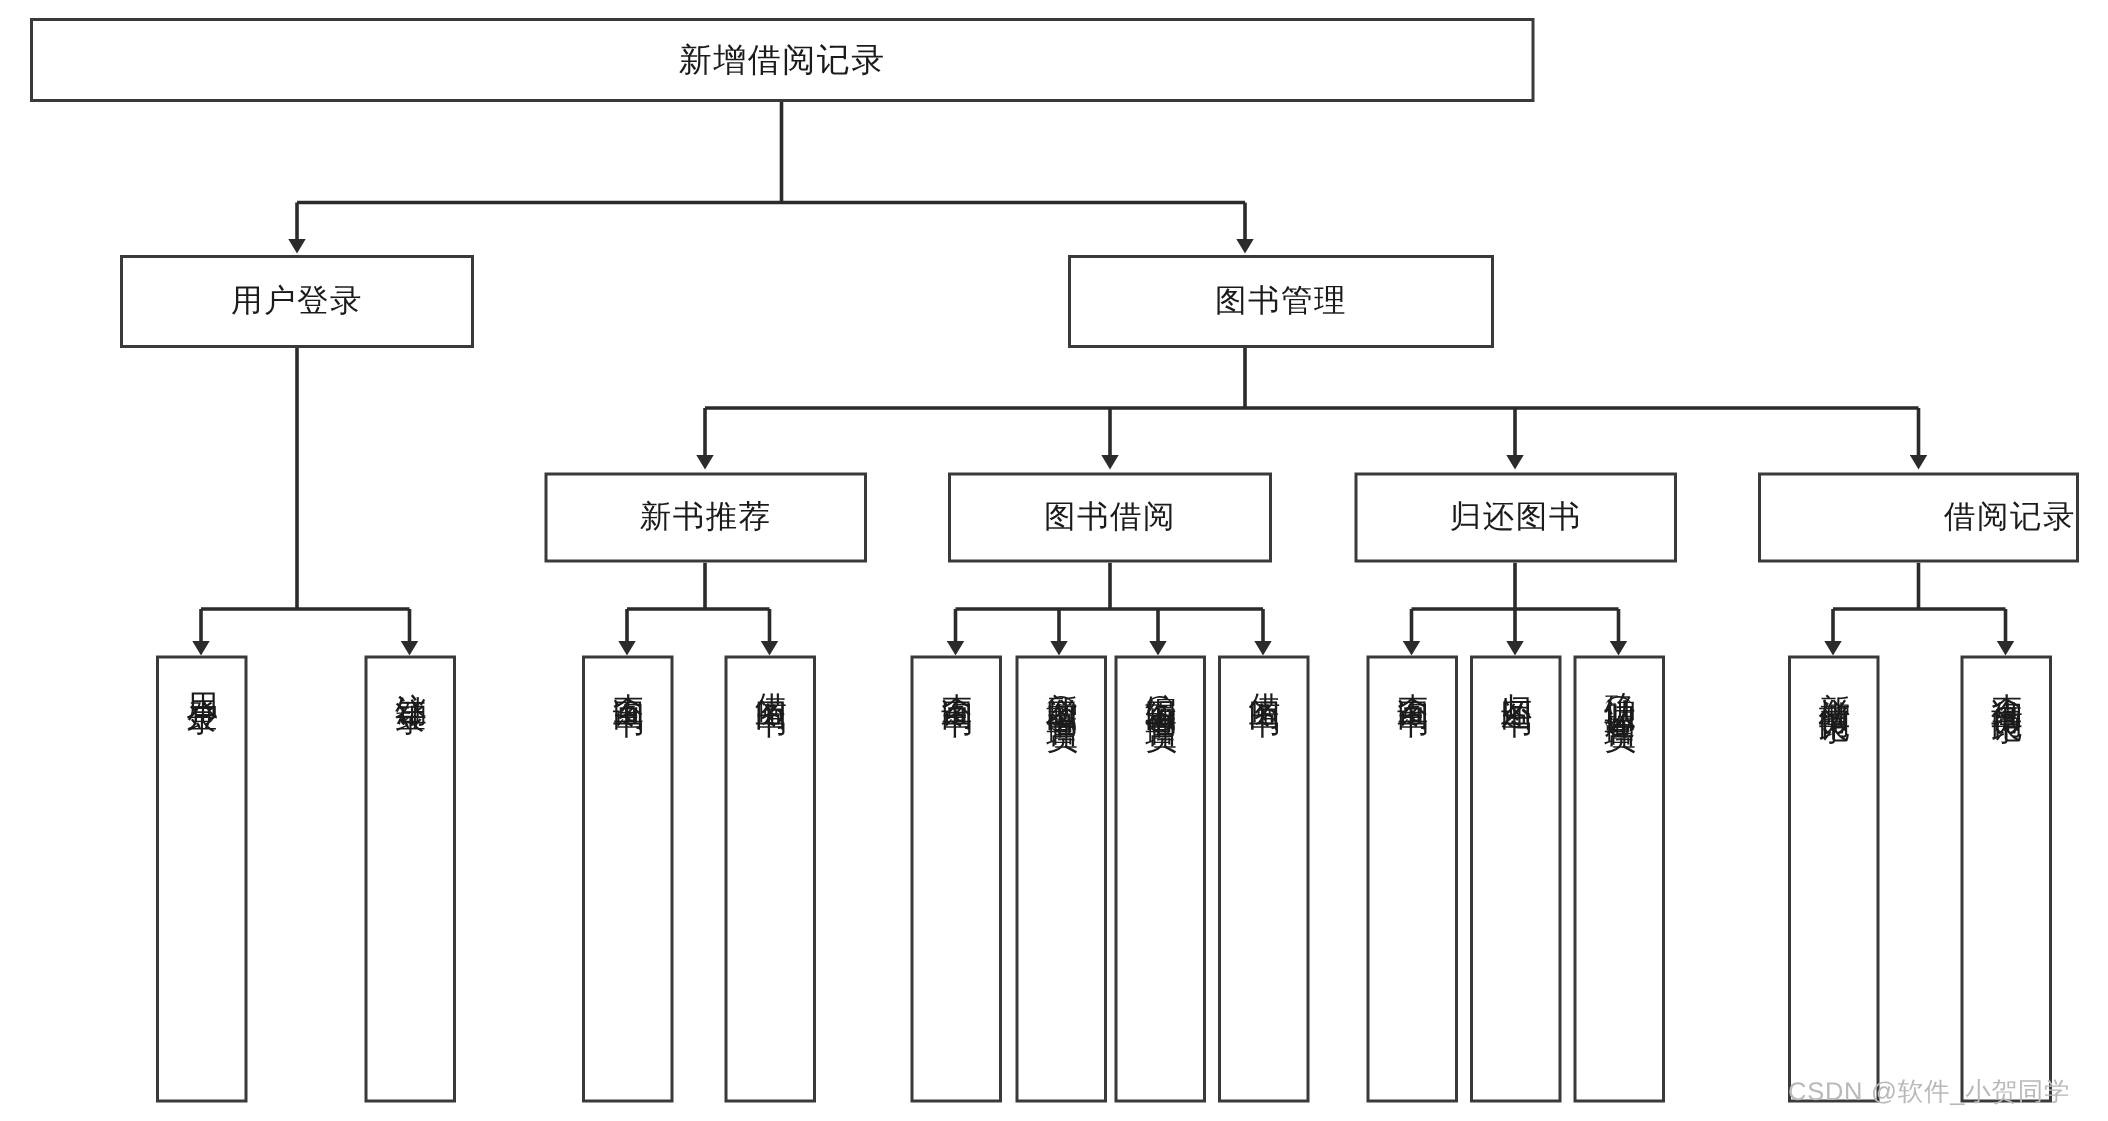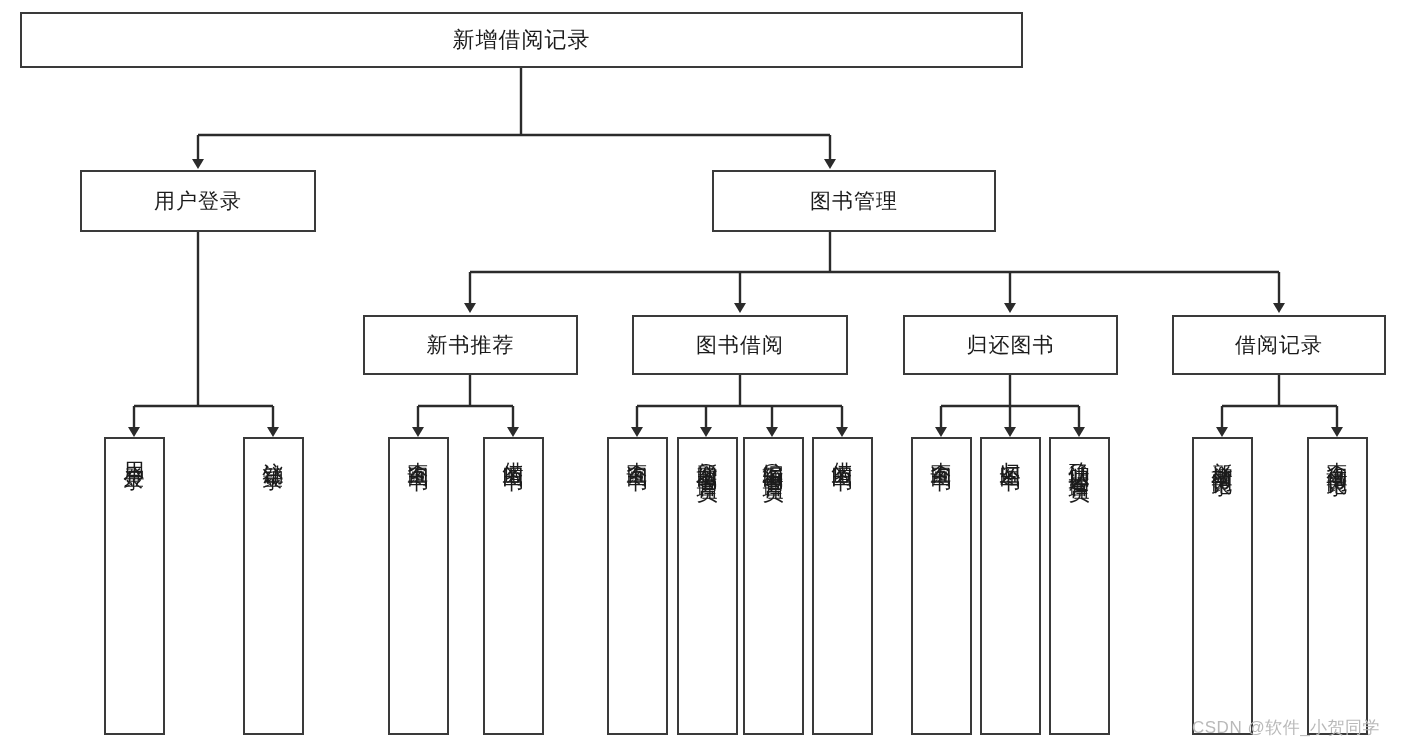--- a/index.html
+++ b/index.html
@@ -135,21 +135,21 @@
 
   <div class="node" style="left:363px; top:315px; width:215px; height:60px;">
     <span class="label">新书推荐</span>
   </div>
   <div class="node" style="left:632px; top:315px; width:216px; height:60px;">
     <span class="label">图书借阅</span>
   </div>
   <div class="node" style="left:903px; top:315px; width:215px; height:60px;">
     <span class="label">归还图书</span>
   </div>
-  <div class="node" style="left:1172px; top:315px; width:214px; height:60px;">
+  <div class="node" style="left:1172px; top:315px; width:214px; height:60px;justify-content:flex-end;">
     <span class="label">借阅记录</span>
   </div>
 
   <div class="node leaf" style="left:104px; top:437px; width:61px; height:298px;">
     <span class="label">用户登录</span>
   </div>
   <div class="node leaf" style="left:243px; top:437px; width:61px; height:298px;">
     <span class="label">注销登录</span>
   </div>
 

